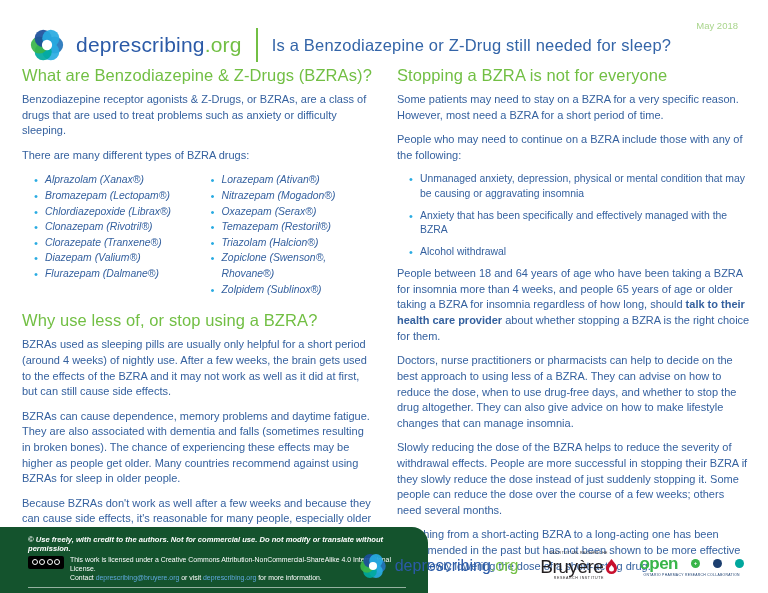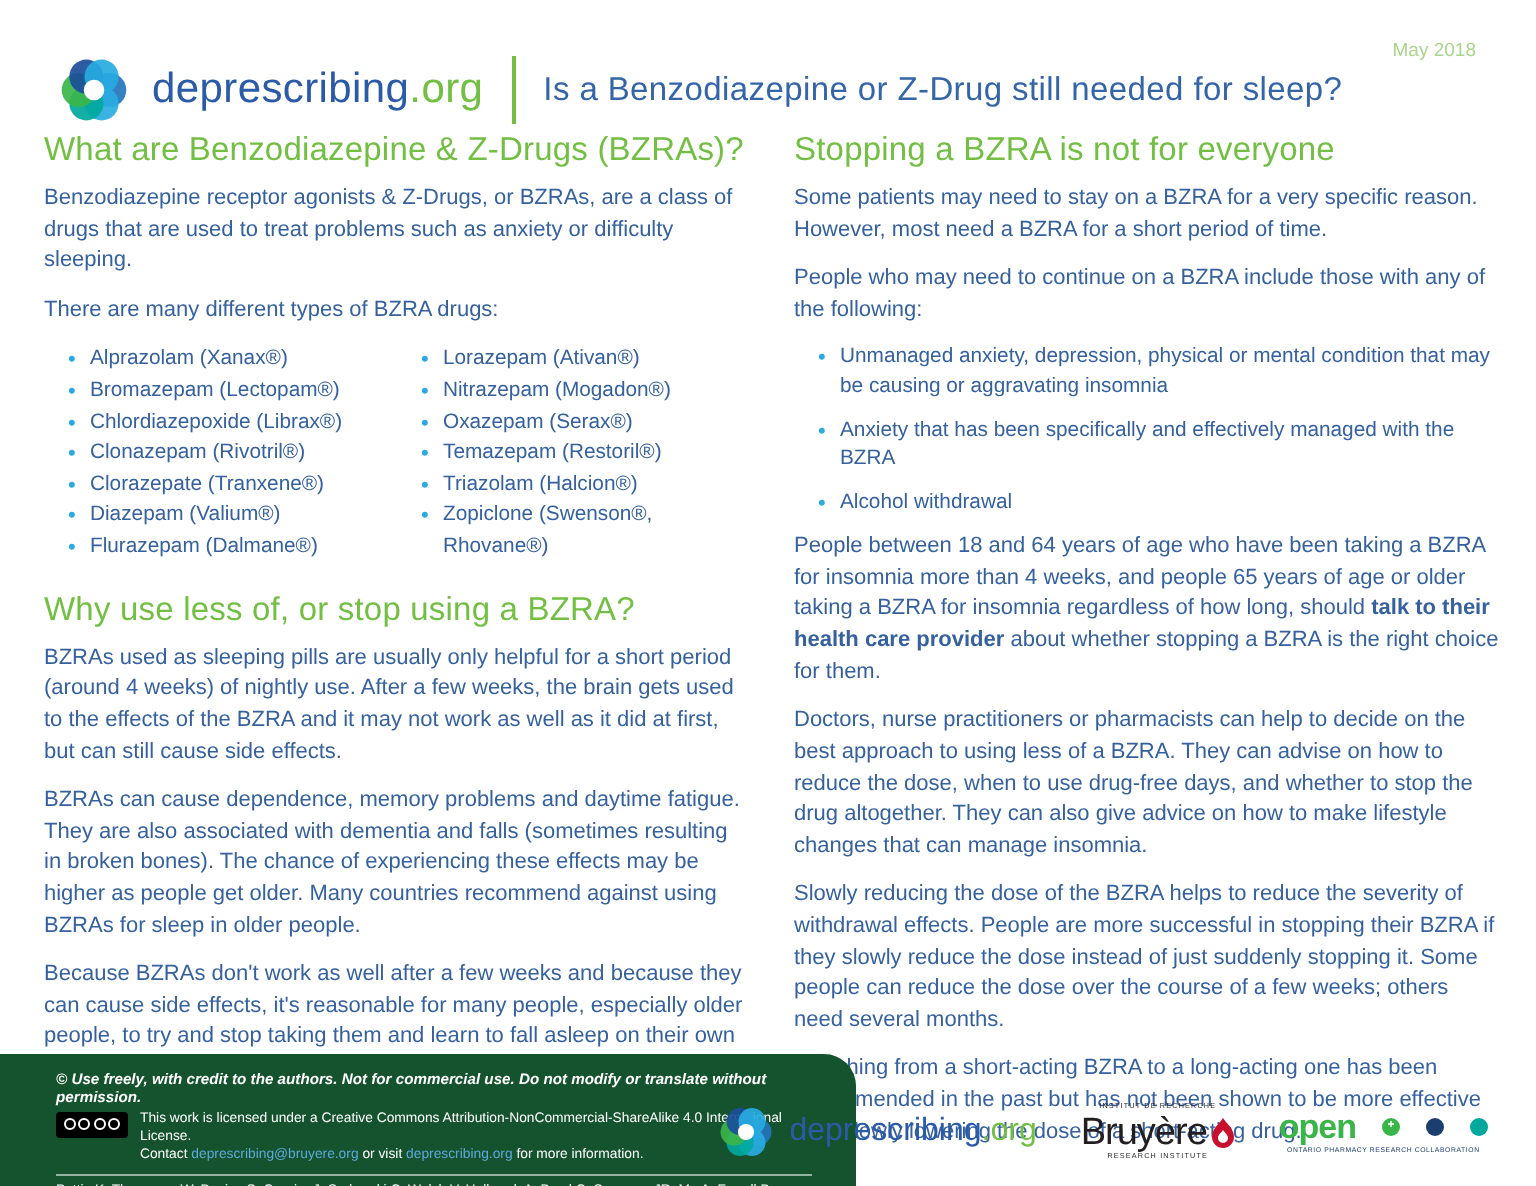--- a/index.html
+++ b/index.html
@@ -16,21 +16,21 @@
   .header-title{font-size:16.5px;color:#3465a8;letter-spacing:.2px;font-weight:400;}
   .header-date{position:absolute;right:2px;top:-2px;font-size:9.5px;color:#a9d58c;}
   
   .cols{position:absolute;top:66px;left:0;right:0;display:flex;padding:0 18px 0 22px;gap:22px;}
   .col{width:354px;}
   h2{font-size:16.5px;font-weight:400;color:#72bf44;margin:0 0 7px 0;letter-spacing:.1px;}
   h2.mt{margin-top:14px;}
   p{font-size:11px;line-height:1.42;color:#35619f;margin:0 0 9px 0;}
   .bold{font-weight:bold;}
   
-  .drug-cols{display:flex;margin:2px 0 8px 0;}
+  .drug-cols{display:flex;margin:2px 0 8px 0;font-style:italic;}
   .drug-cols ul{width:50%;}
   ul.blue-list{list-style:none;margin:0;padding:0 0 0 12px;}
   ul.blue-list li{position:relative;font-size:10.4px;line-height:1.5;color:#35619f;padding-left:11px;}
   ul.blue-list li::before{content:"•";position:absolute;left:0;top:0;color:#29abe2;font-size:11px;}
   ul.spaced li{margin-bottom:7px;line-height:1.4;}
   
   .footer-box{
     position:absolute;left:0;bottom:0;width:428px;height:66px;background:#14532d;
     border-top-right-radius:16px;color:#ffffff;padding:8px 14px 0 28px;box-sizing:border-box;
   }
@@ -100,20 +100,21 @@
             <li>Diazepam (Valium®)</li>
             <li>Flurazepam (Dalmane®)</li>
           </ul>
         <ul class="blue-list">
             <li>Lorazepam (Ativan®)</li>
             <li>Nitrazepam (Mogadon®)</li>
             <li>Oxazepam (Serax®)</li>
             <li>Temazepam (Restoril®)</li>
             <li>Triazolam (Halcion®)</li>
             <li>Zopiclone (Swenson®, Rhovane®)</li>
+            <li>Zolpidem (Sublinox®)</li>
           </ul>
       </div>
       <h2 class="mt">Why use less of, or stop using a BZRA?</h2>
       <p>BZRAs used as sleeping pills are usually only helpful for a short period (around 4 weeks) of nightly use. After a few weeks, the brain gets used to the effects of the BZRA and it may not work as well as it did at first, but can still cause side effects.</p>
       <p>BZRAs can cause dependence, memory problems and daytime fatigue. They are also associated with dementia and falls (sometimes resulting in broken bones).  The chance of experiencing these effects may be higher as people get older. Many countries recommend against using BZRAs for sleep in older people.</p>
       <p>Because BZRAs don't work as well after a few weeks and because they can cause side effects, it's reasonable for many people, especially older people, to try and stop taking them and learn to fall asleep on their own again.</p>
     </div>
 
     <div class="col">
       <h2>Stopping a BZRA is not for everyone</h2>

